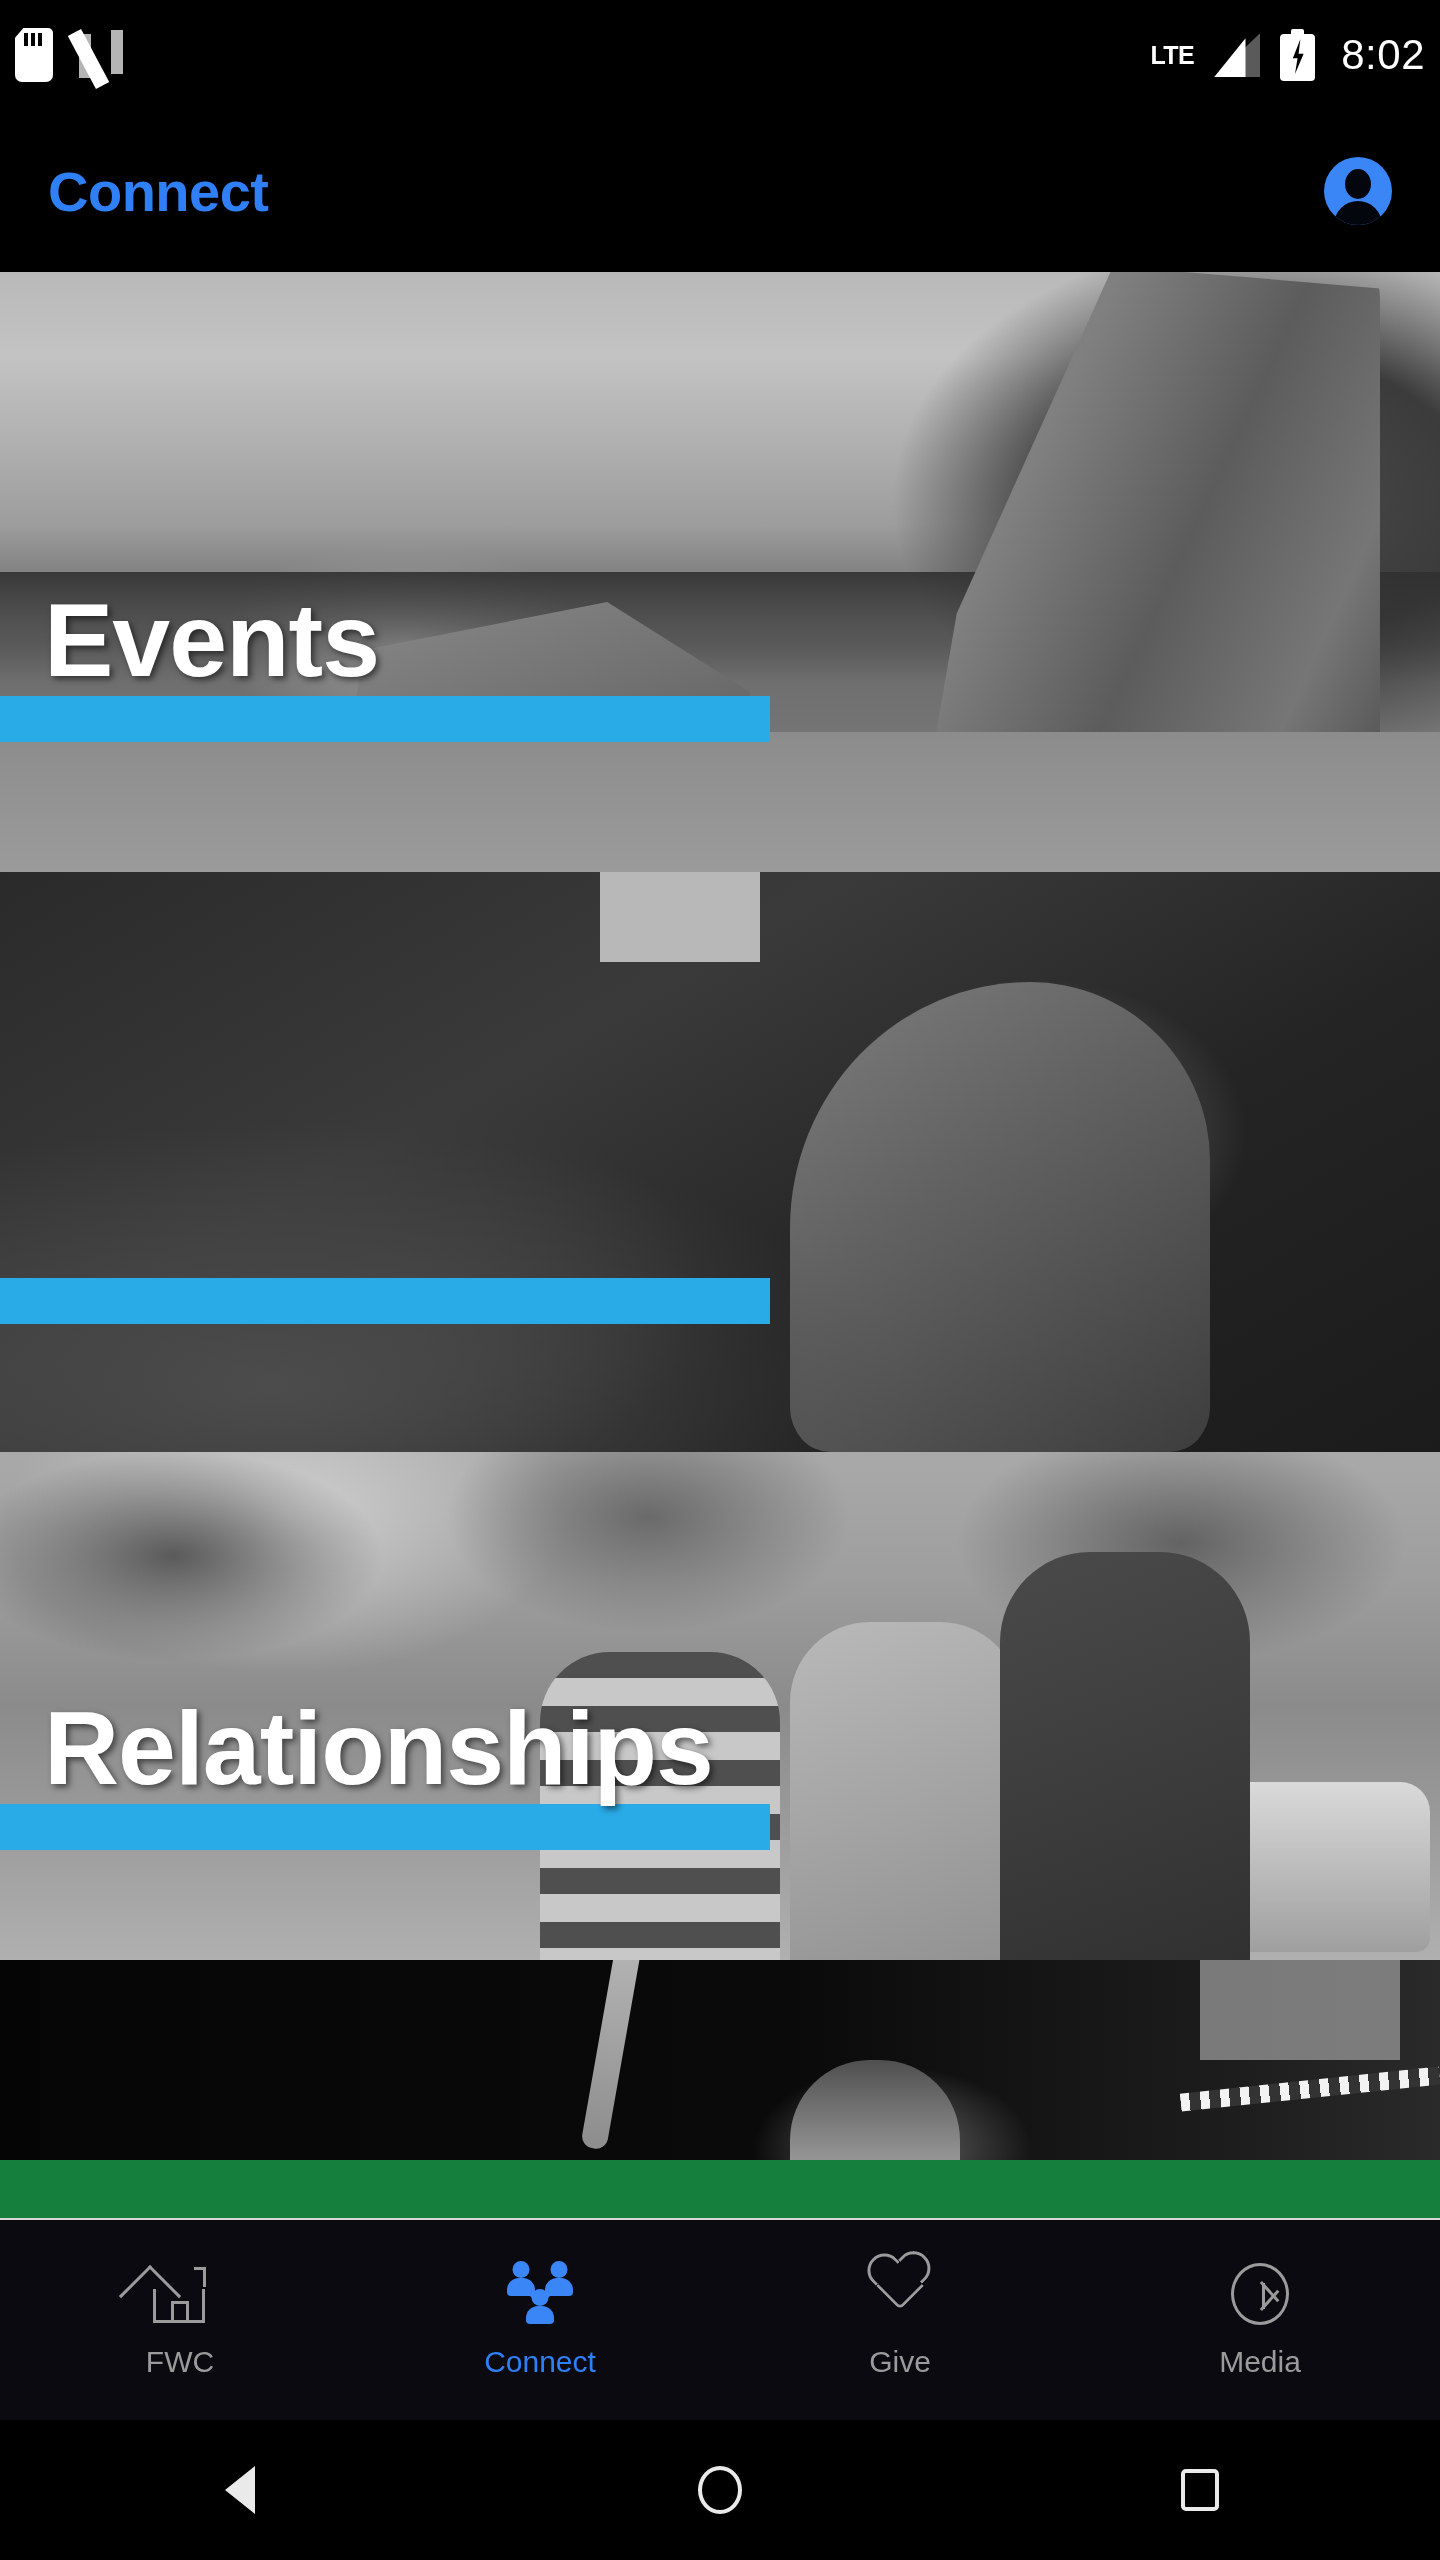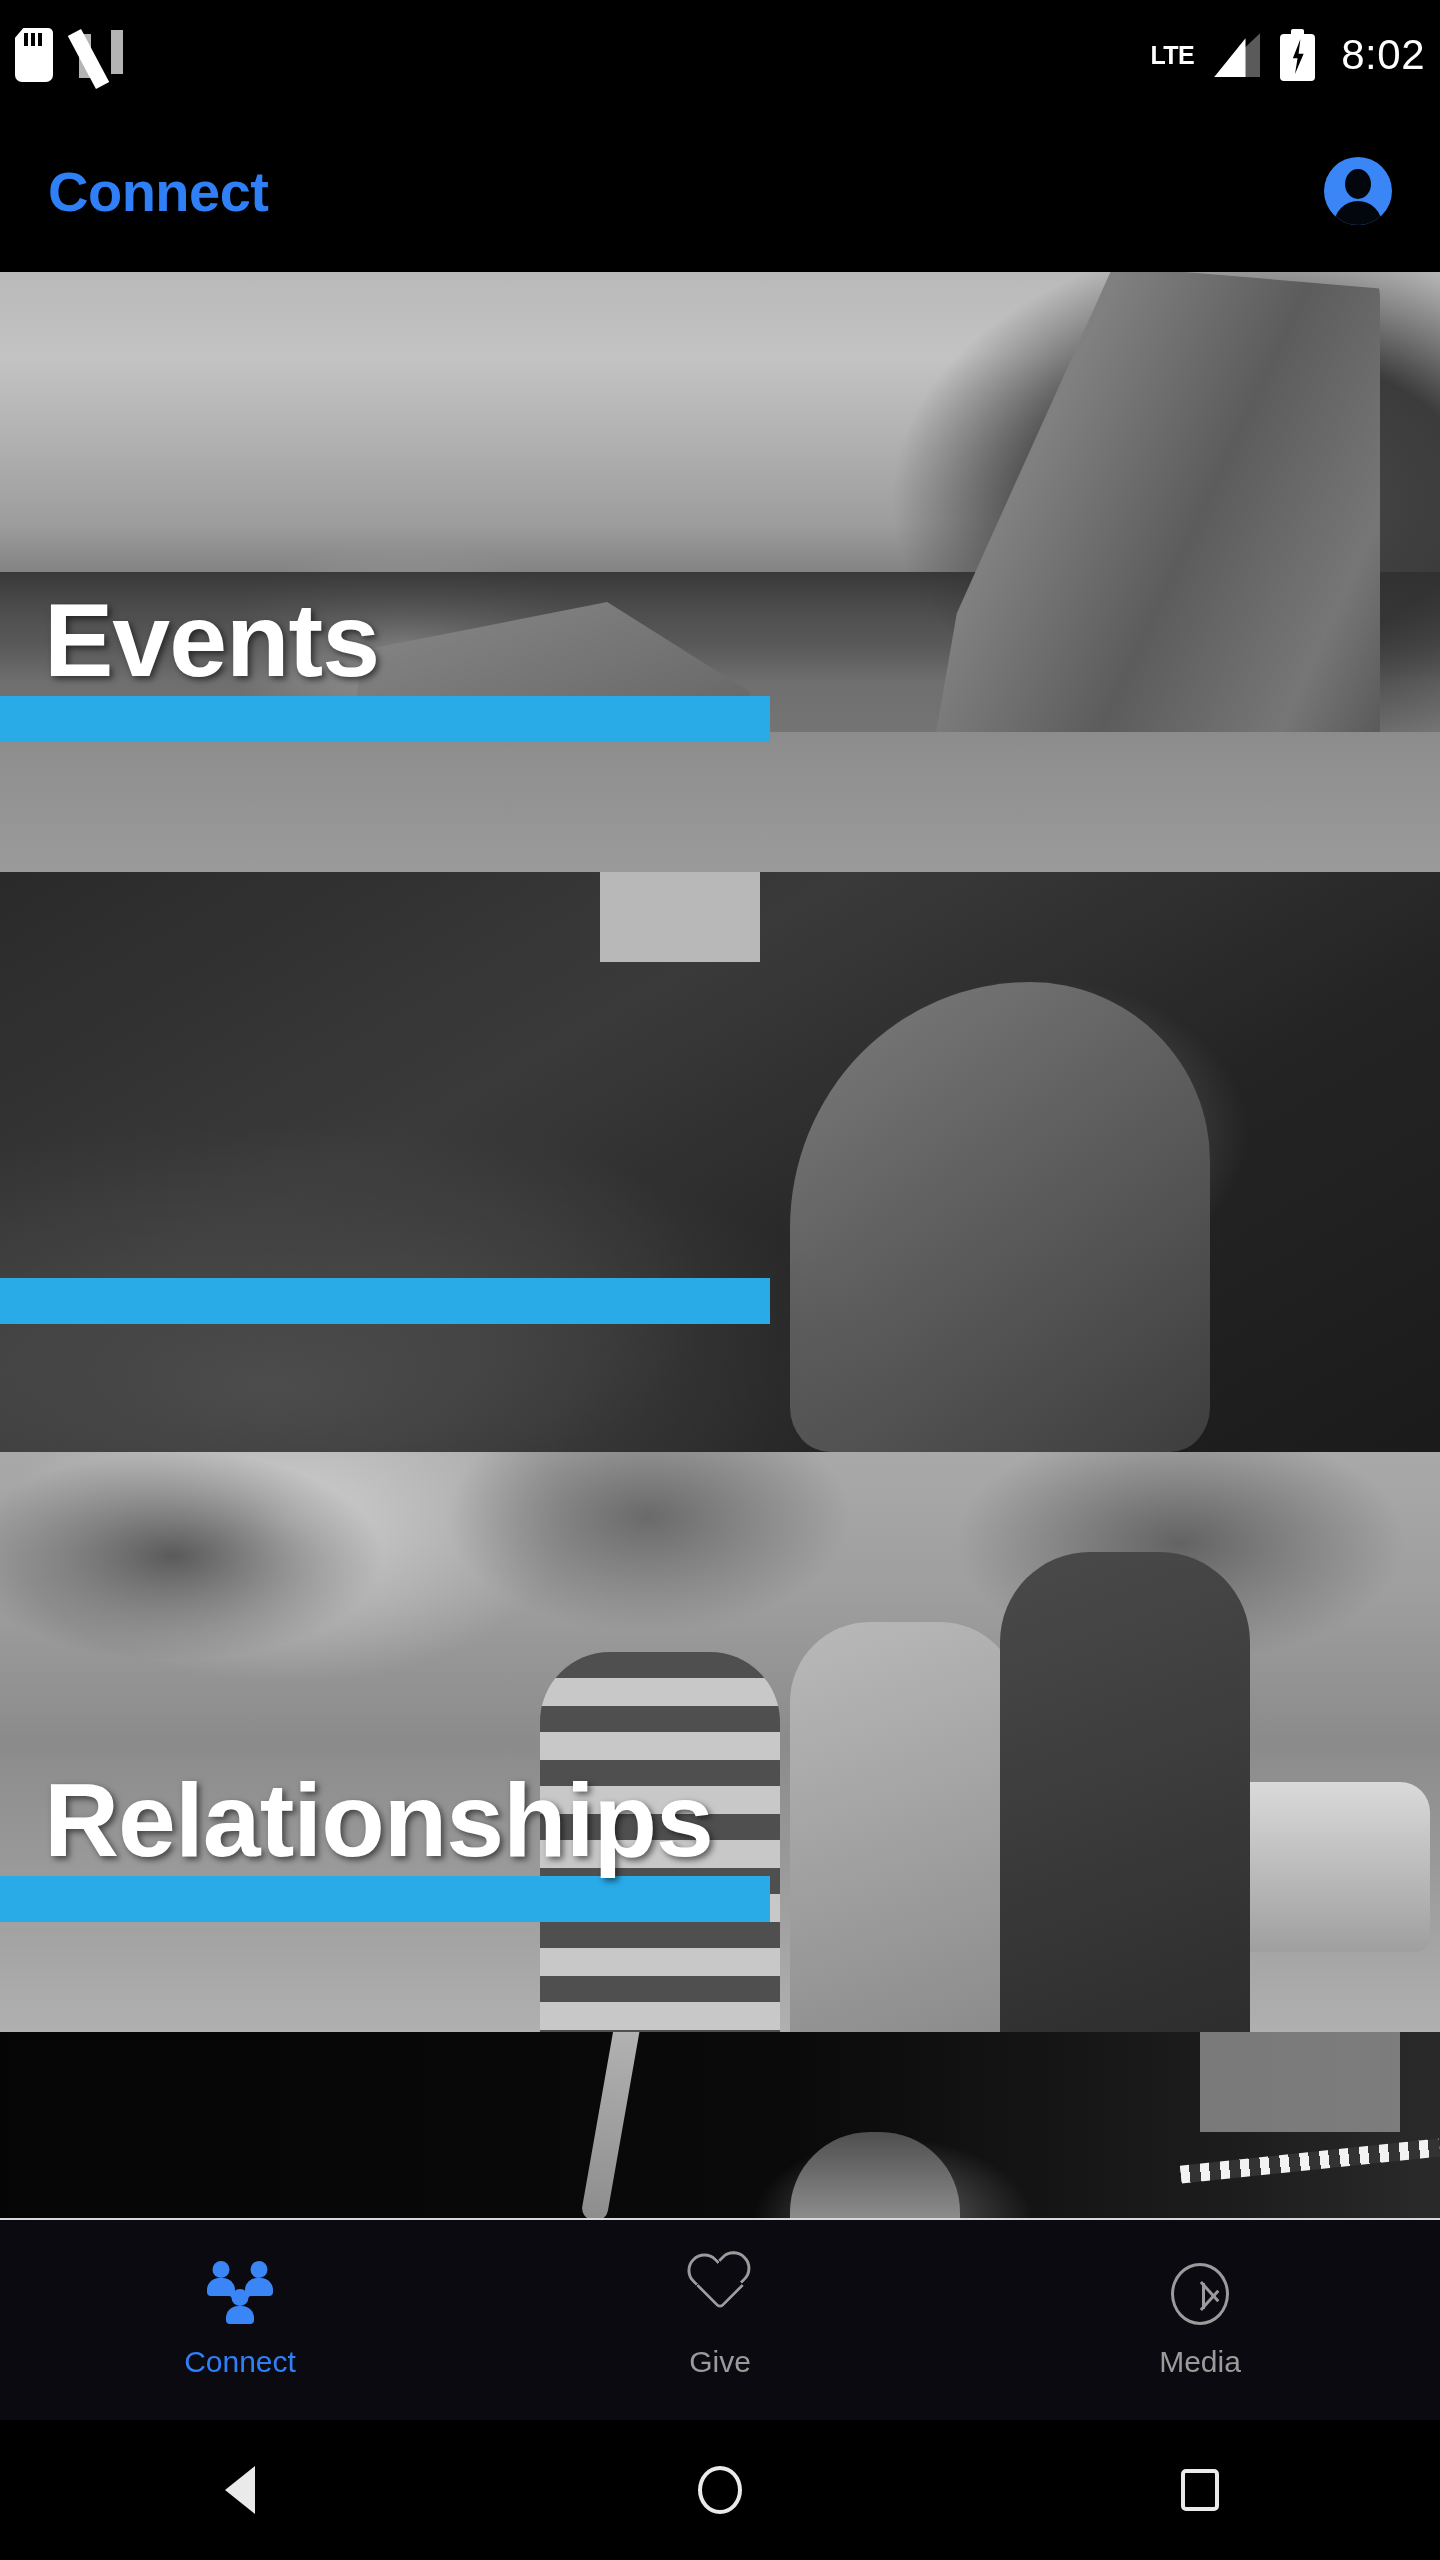--- a/index.html
+++ b/index.html
@@ -150,21 +150,21 @@
     border-radius:60% 45% 10% 10% / 55% 40% 10% 10%;
   }
   #card-restoration .crowd {
     position:absolute; left:0; bottom:0; width:900px; height:330px;
     background:radial-gradient(ellipse at 30% 80%, #4c4c4c 0%, rgba(35,35,35,0) 70%);
   }
   #card-restoration .title { font-size:104px; bottom:180px; }
   #card-restoration .accent { bottom:128px; width:770px; }
 
   
-  #card-relationships { height:580px; }
+  #card-relationships { height:508px; }
   #card-relationships .photo {
     background:
       radial-gradient(ellipse 400px 230px at 20% 12%, #cfcfcf 0%, rgba(207,207,207,0) 70%),
       linear-gradient(to bottom,#a9a9a9 0%,#9e9e9e 25%,#8b8b8b 50%,#9a9a9a 72%,#b0b0b0 100%);
   }
   #card-relationships .trees {
     position:absolute; left:0; right:0; top:0; height:260px;
     background:
       radial-gradient(ellipse 300px 150px at 12% 40%, #5a5a5a 0%, rgba(90,90,90,0) 70%),
       radial-gradient(ellipse 280px 160px at 45% 25%, #6a6a6a 0%, rgba(106,106,106,0) 72%),
@@ -415,20 +415,29 @@
         <span class="arm"></span>
         <span class="hair"></span>
         <span class="lightstrip"></span>
       </div>
     </div>
 
   </div>
 
   <div class="bottom-nav">
 
+    <div class="nav-item">
+      <span class="nav-ico ico-house">
+        <span class="roof"></span>
+          <span class="chim"></span>
+        <span class="walls"></span>
+          <span class="door"></span>
+      </span>
+      <span class="nav-label">FWC</span>
+    </div>
 
     <div class="nav-item active">
       <span class="nav-ico ico-group">
         <span class="person p1">
             <span class="h"></span>
             <span class="b"></span>
           </span>
         <span class="person p2">
             <span class="h"></span>
             <span class="b"></span>

